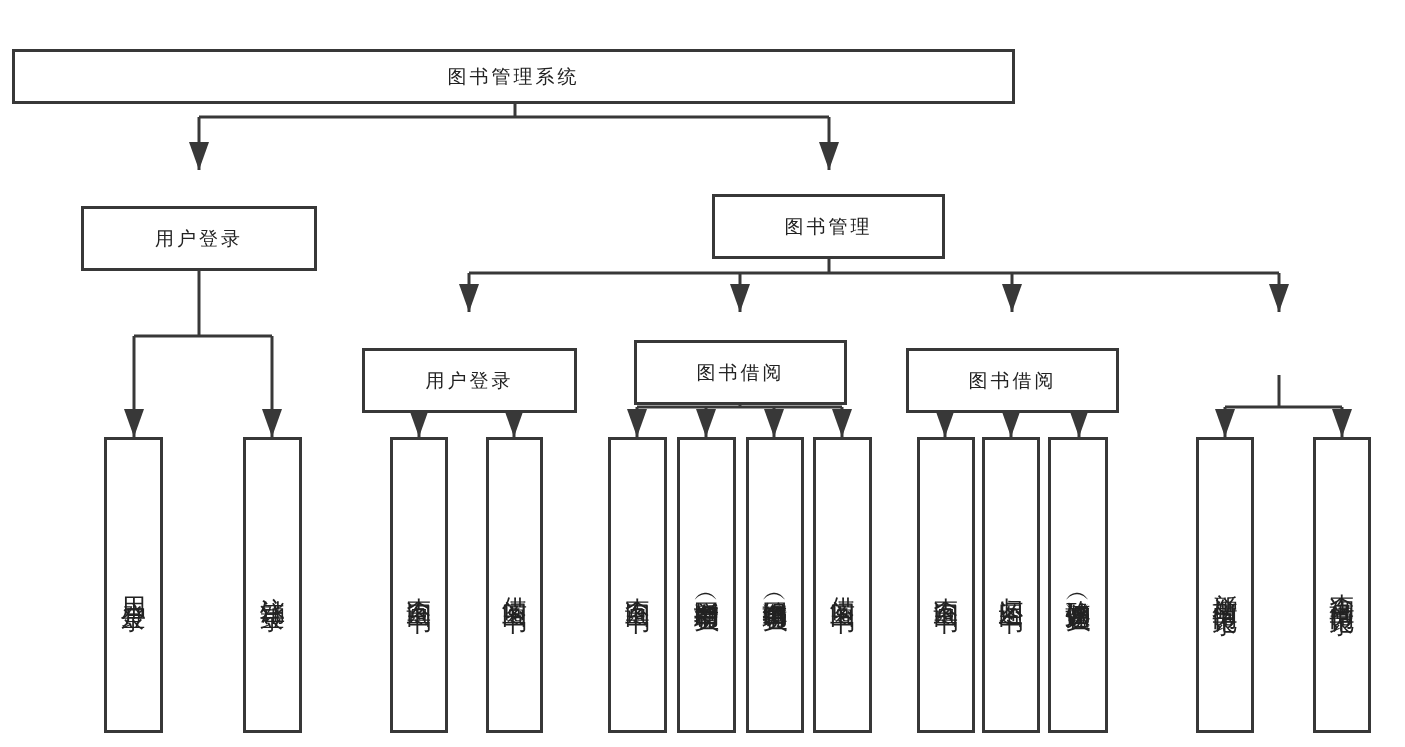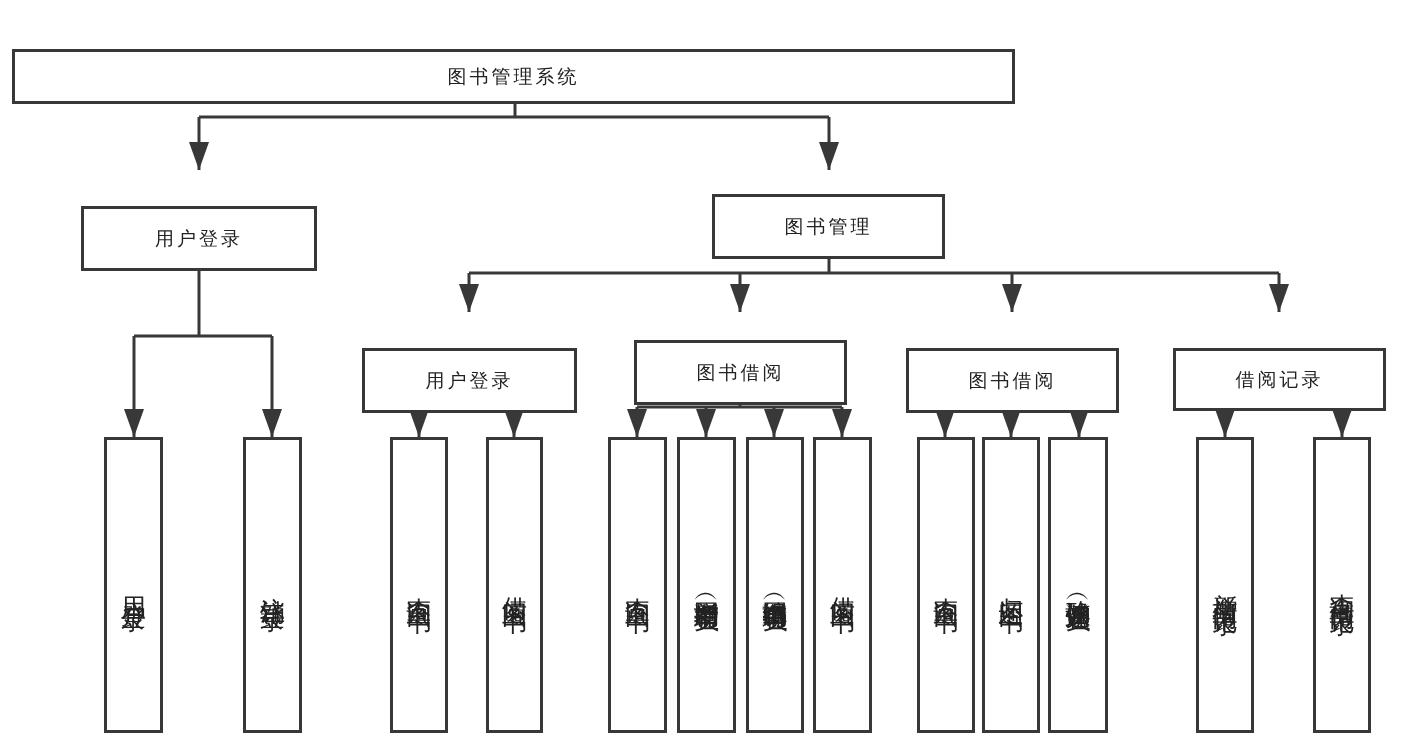--- a/index.html
+++ b/index.html
@@ -122,23 +122,20 @@
 
   <div class="hbox" style="left:362px;top:312px;width:215px;height:65px">
     <span>用户登录</span>
   </div>
   <div class="hbox" style="left:634px;top:304px;width:213px;height:65px">
     <span>图书借阅</span>
   </div>
   <div class="hbox" style="left:906px;top:312px;width:213px;height:65px">
     <span>图书借阅</span>
   </div>
-  <div class="hbox" style="left:1173px;top:312px;width:213px;height:63px">
-    <span>借阅记录</span>
-  </div>
 
   <div class="vbox" style="left:104px;top:437px;width:59px;height:296px">
     <span class="vtext">用户登录</span>
   </div>
   <div class="vbox" style="left:243px;top:437px;width:59px;height:296px">
     <span class="vtext">注销登录</span>
   </div>
 
   <div class="vbox" style="left:390px;top:437px;width:58px;height:296px">
     <span class="vtext">查询图书</span>

